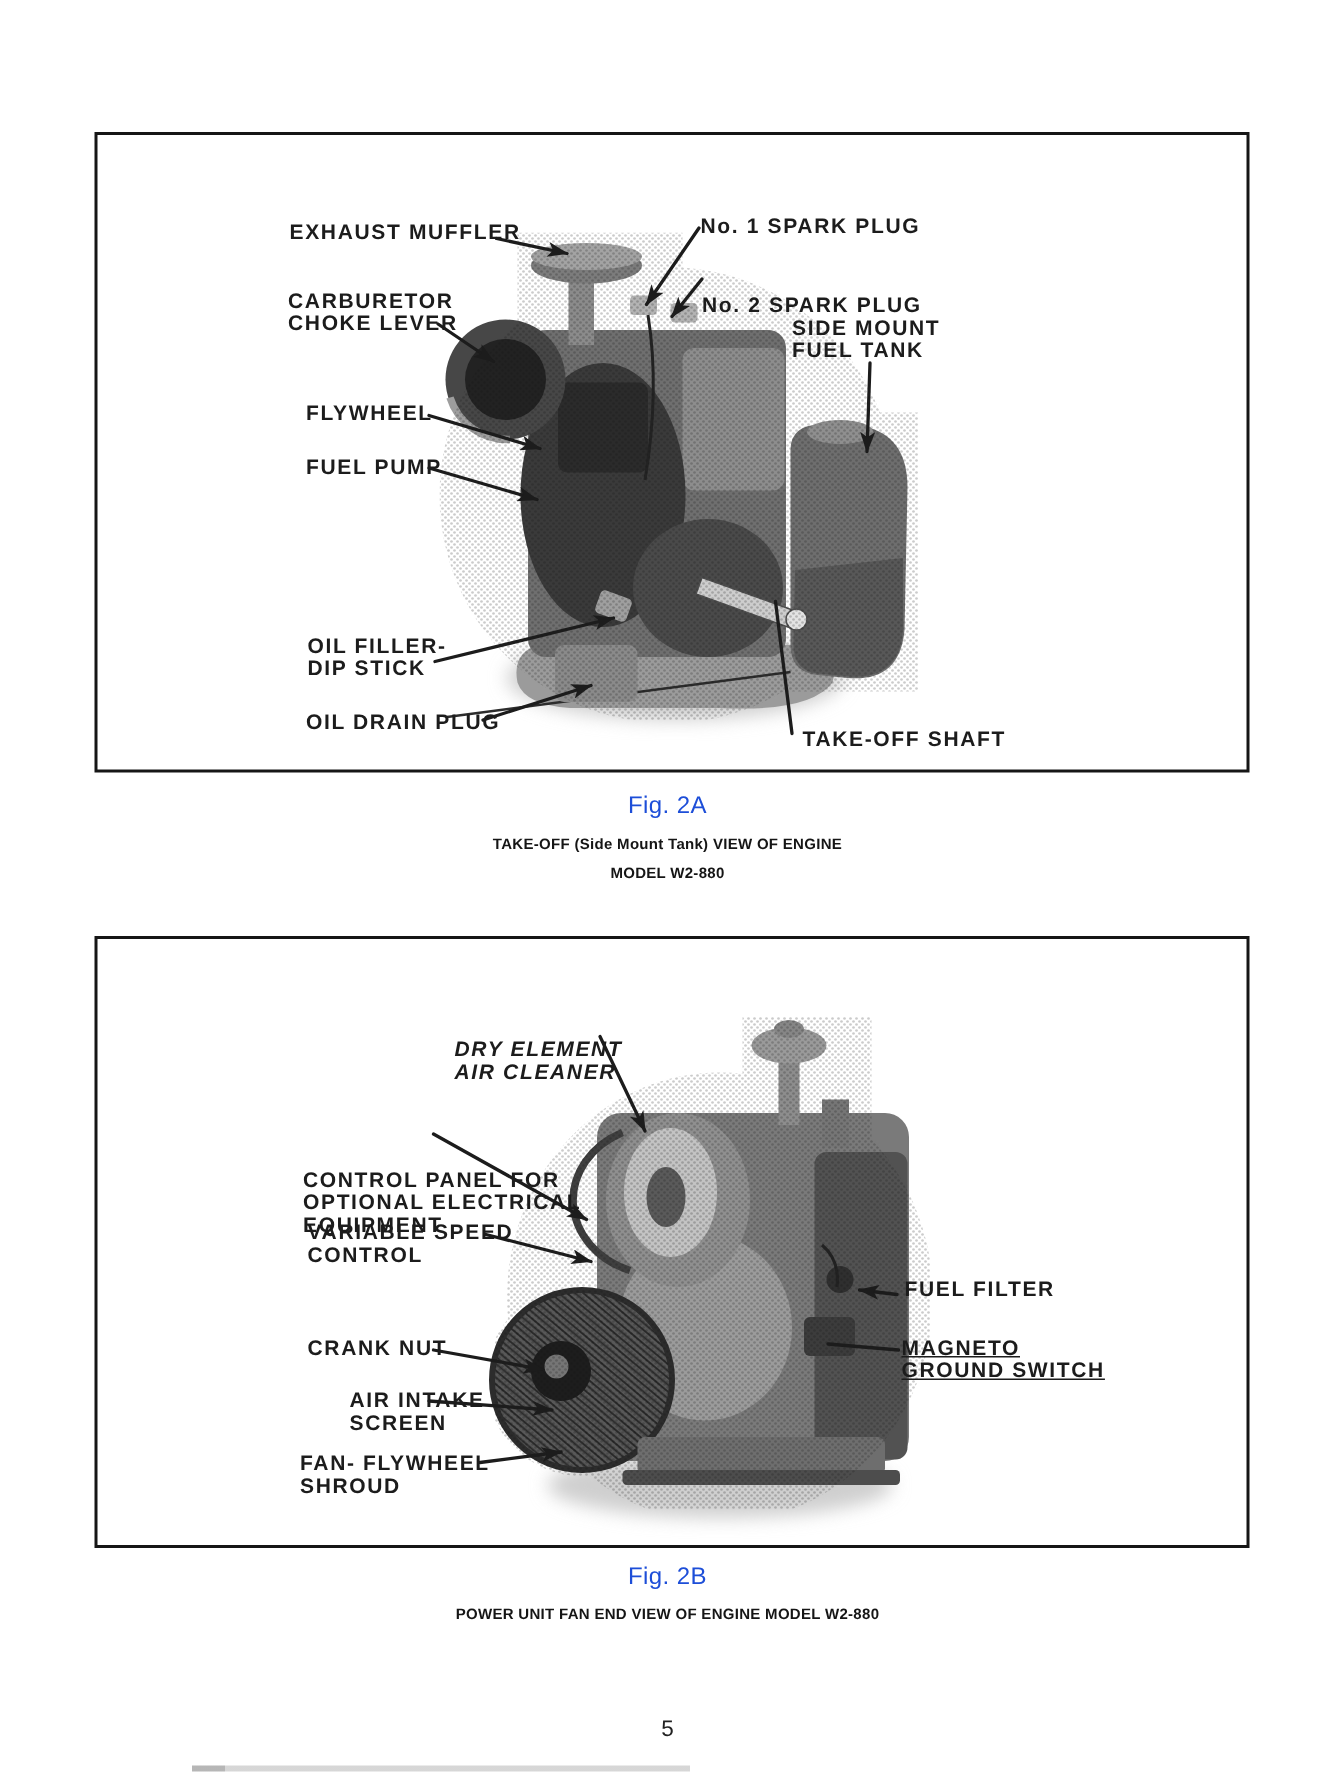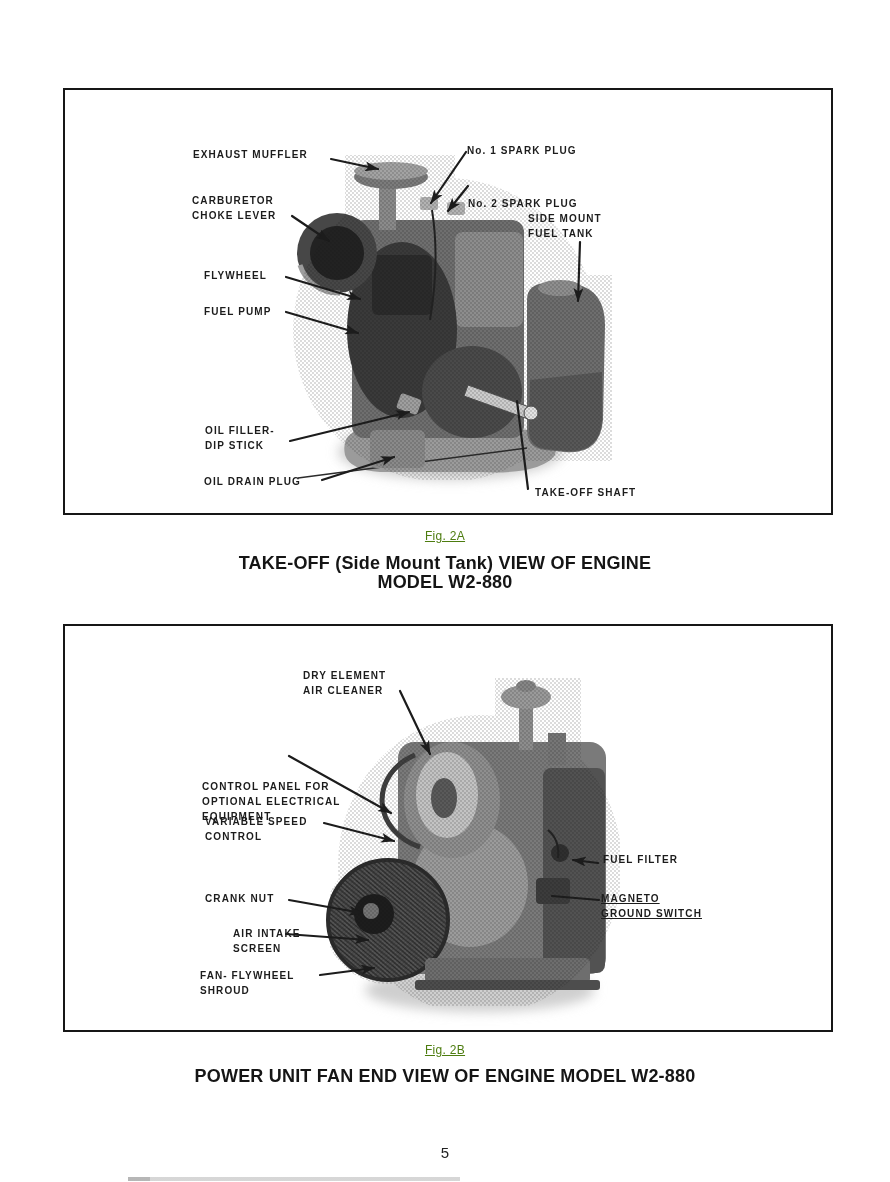--- a/index.html
+++ b/index.html
@@ -7,29 +7,29 @@
     width:890px;height:1182px;position:relative;background:#ffffff;
     font-family:"Liberation Sans", sans-serif;color:#1a1a1a;overflow:hidden;
   }
   .frame{
     position:absolute;border:2px solid #161616;background:transparent;box-sizing:border-box;
   }
   #frame-2a{left:63px;top:88px;width:770px;height:427px;}
   #frame-2b{left:63px;top:624px;width:770px;height:408px;}
   #art{position:absolute;left:0;top:0;width:890px;height:1182px;}
   .callout{
-    position:absolute;font-size:10px;font-weight:700;letter-spacing:1.1px;
+    position:absolute;font-size:14px;font-weight:700;letter-spacing:1.1px;
     line-height:15px;white-space:pre-line;color:#1c1c1c;z-index:3;
   }
   .figcaption{
-    position:absolute;left:0;right:0;text-align:center;font-size:12px;
-    font-weight:400;color:#4d7c0f;z-index:3;letter-spacing:.3px;text-decoration:underline;
+    position:absolute;left:0;right:0;text-align:center;font-size:16px;
+    font-weight:400;color:#1d4ed8;z-index:3;letter-spacing:.3px;
   }
   .figtitle{
-    position:absolute;left:0;right:0;text-align:center;font-size:18px;
+    position:absolute;left:0;right:0;text-align:center;font-size:10px;
     font-weight:700;color:#151515;z-index:3;letter-spacing:.2px;line-height:19px;
   }
   #caption-2a{top:529px;}
   #title-2a-1{top:554px;}
   #title-2a-2{top:573px;}
   #caption-2b{top:1043px;}
   #title-2b{top:1067px;}
   #page-number{position:absolute;left:0;right:0;top:1144px;text-align:center;
     font-size:15px;font-weight:400;color:#222;z-index:3;}
   #bottom-scan-bar{
@@ -40,21 +40,21 @@
   #lbl-exhaust-muffler{left:193px;top:147px;}
   #lbl-no1-spark-plug{left:467px;top:143px;}
   #lbl-no2-spark-plug{left:468px;top:172px;margin-top:24px;}
   #lbl-carburetor-choke-lever{left:192px;top:193px;}
   #lbl-side-mount-fuel-tank{left:528px;top:211px;}
   #lbl-governor{left:204px;top:268px;}
   #lbl-fuel-pump{left:204px;top:304px;}
   #lbl-oil-filler-dip-stick{left:205px;top:423px;}
   #lbl-oil-drain-plug{left:204px;top:474px;}
   #lbl-take-off-shaft{left:535px;top:485px;text-align:center;}
-  #lbl-dry-element-air-cleaner{left:303px;top:668px;}
+  #lbl-dry-element-air-cleaner{left:303px;top:692px;font-style:italic;}
   #lbl-control-panel{left:202px;top:735px;margin-top:44px;}
   #lbl-variable-speed-control{left:205px;top:814px;}
   #lbl-crank-nut{left:205px;top:891px;}
   #lbl-air-intake-screen{left:205px;top:926px;margin-left:28px;}
   #lbl-fan-flywheel-shroud{left:200px;top:968px;}
   #lbl-fuel-filter{left:603px;top:852px;}
   #lbl-magneto-ground-switch{left:601px;top:891px;text-decoration:underline;}
 </style>
 </head>
 <body>

